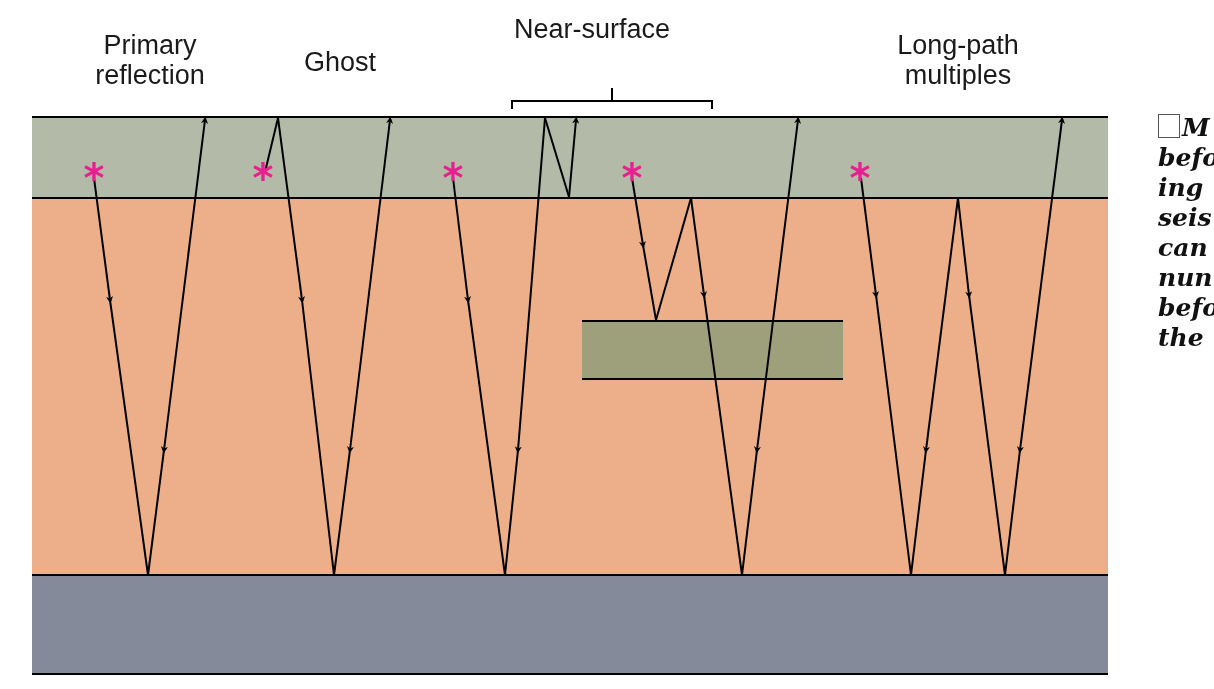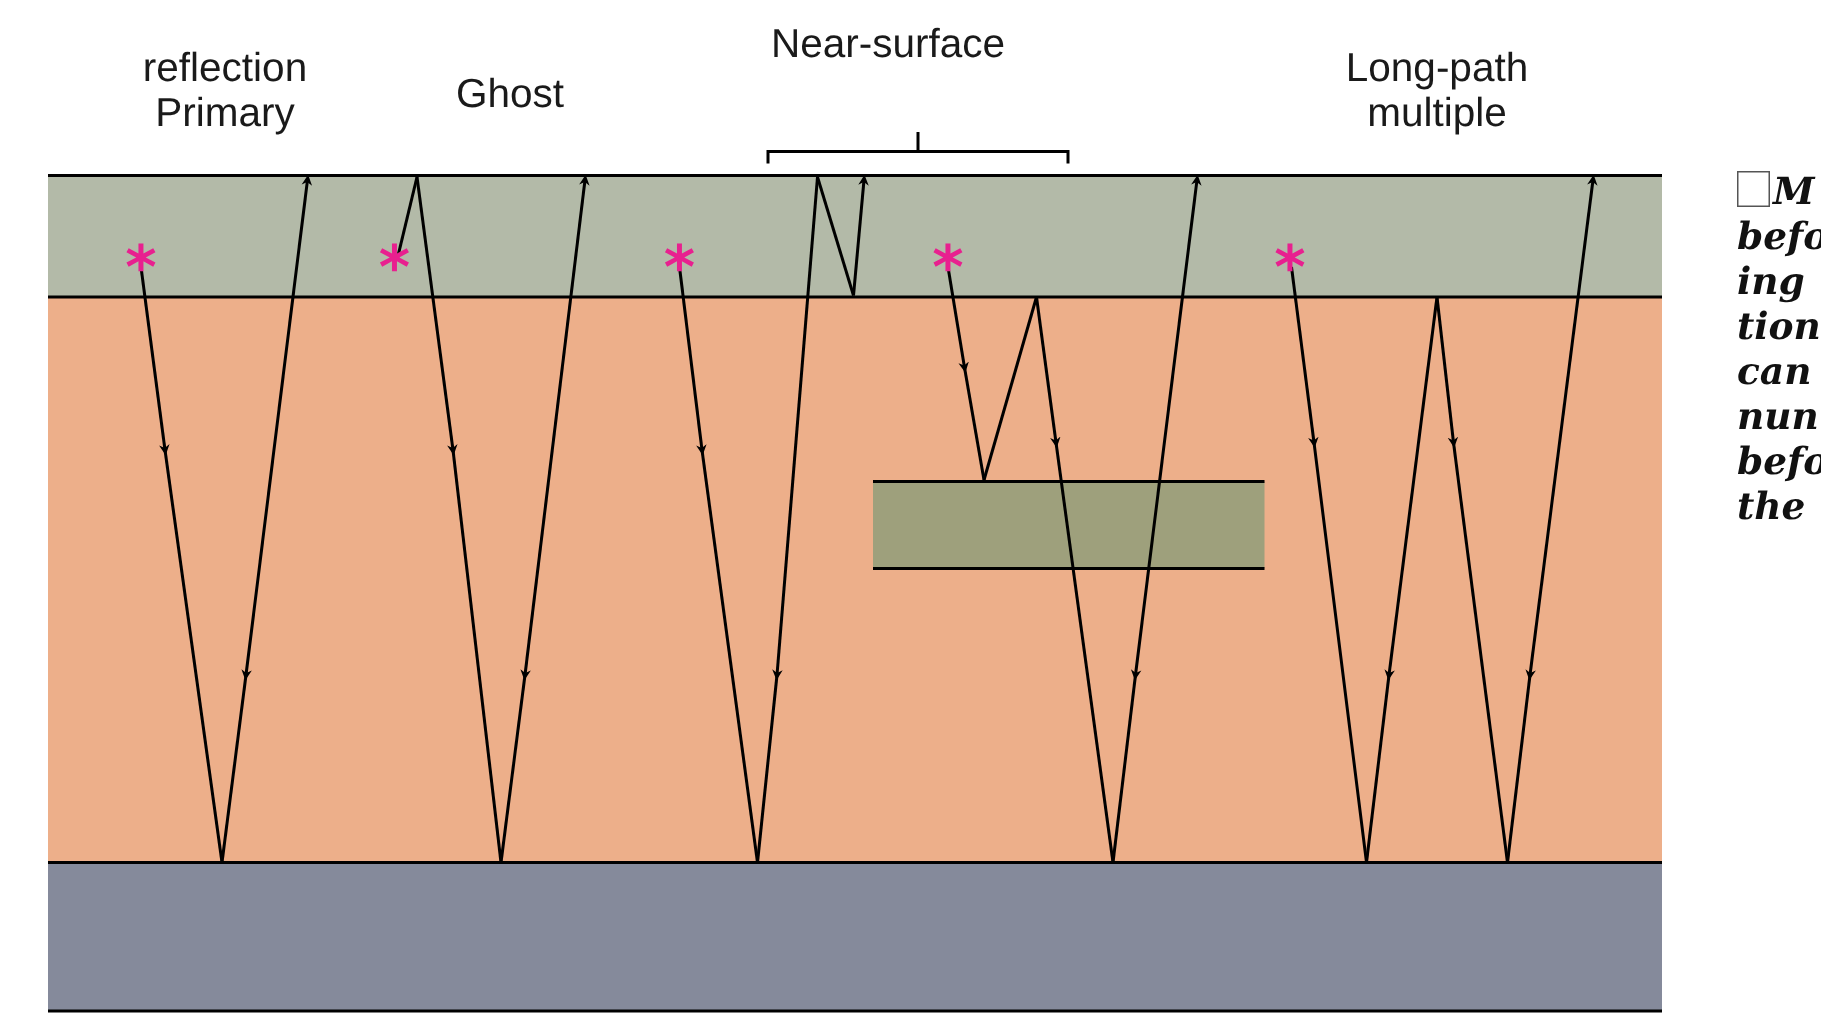--- a/index.html
+++ b/index.html
@@ -79,34 +79,34 @@
   <g fill="#e8208f" font-family="DejaVu Sans, sans-serif" font-size="40" font-weight="bold" text-anchor="middle">
     <text x="94" y="192">*</text>
     <text x="263" y="192">*</text>
     <text x="453" y="192">*</text>
     <text x="632" y="192">*</text>
     <text x="860" y="192">*</text>
   </g>
 </svg>
 
 <div class="label" style="left:80px; top:30px; width:140px;">
+  <div>Primary</div>
   <div>reflection</div>
-  <div>Primary</div>
 </div>
 <div class="label" style="left:280px; top:47px; width:120px;">
   <div>Ghost</div>
 </div>
 <div class="label" style="left:490px; top:14px; width:204px;text-align:center;">
   <div>Near-surface</div>
 </div>
 <div class="label" style="left:878px; top:30px; width:160px;">
   <div>Long-path</div>
-  <div>multiple</div>
+  <div>multiples</div>
 </div>
 
 <div class="caption"><span class="box"></span><span>M</span>
 <span>befo</span>
 <span>ing</span>
-<span>tion</span>
+<span>seis</span>
 <span>can</span>
 <span>nun</span>
 <span>befo</span>
 <span>the</span></div>
 
 </body></html>

